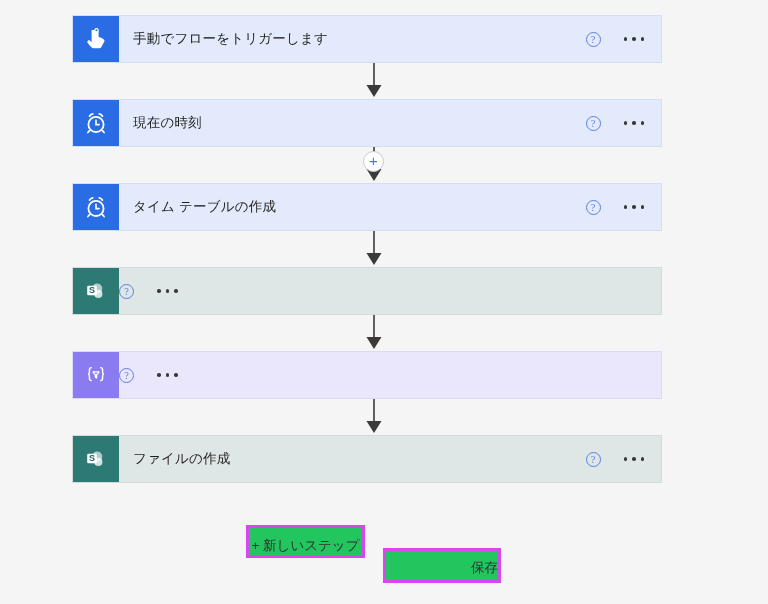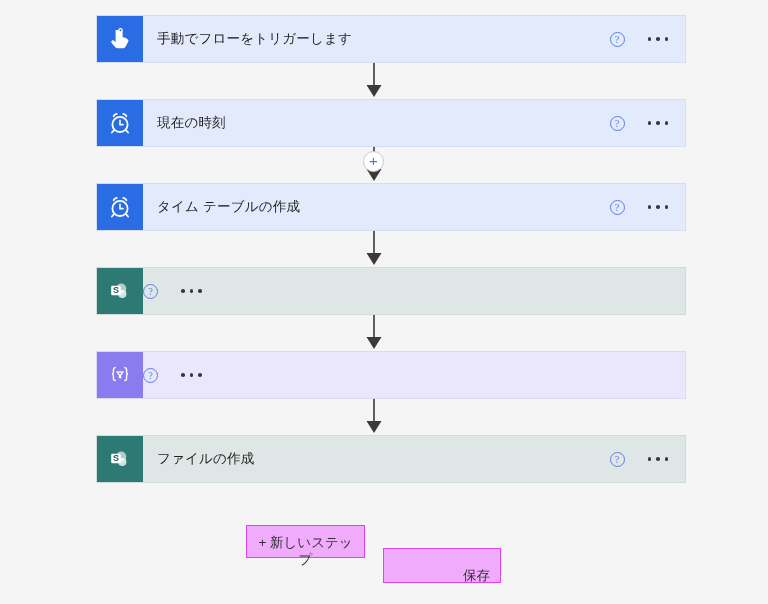--- a/index.html
+++ b/index.html
@@ -18,21 +18,21 @@
 
   #canvas {
     position: relative;
     width: 768px;
     height: 604px;
   }
 
   
   .flow-card {
     position: absolute;
-    left: 96px;
+    left: 72px;
     width: 590px;
     height: 48px;
     display: flex;
     align-items: stretch;
     box-sizing: border-box;
     border: 1px solid #dcdcdc;
     background: #eaeffc;
   }
   .flow-card.tone-blue     { background: #e2eafb; border-color: #d4ddf2; }
   .flow-card.tone-grey     { background: #dfe6e6; border-color: #d2dada; }
@@ -121,28 +121,28 @@
     font-family: "Liberation Sans", sans-serif;
     cursor: pointer;
     box-sizing: border-box;
     z-index: 5;
   }
 
   
   .btn {
     position: absolute;
     box-sizing: border-box;
-    border: 1px solid #d946ef;
-    background: #f0abfc;
+    border: 3px solid #d946ef;
+    background: #22c55e;
     color: #323130;
     font-size: 13.5px;
     text-align: center;
     font-family: "Liberation Sans", "DejaVu Sans", sans-serif;
     cursor: pointer;
-    padding: 10px;
+    padding: 0;
   }
   #new-step-button {
     left: 246px;
     top: 525px;
     width: 119px;
     height: 33px;
     line-height: 17px;
     padding-top: 8px;
     overflow: visible;
     white-space: normal;

